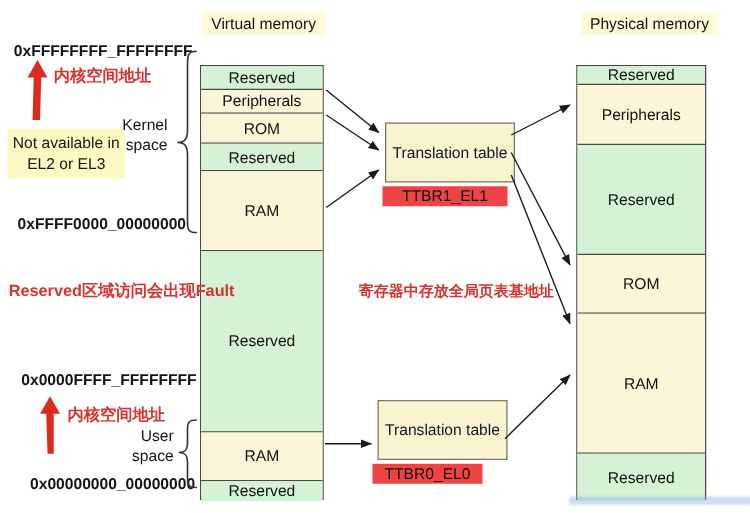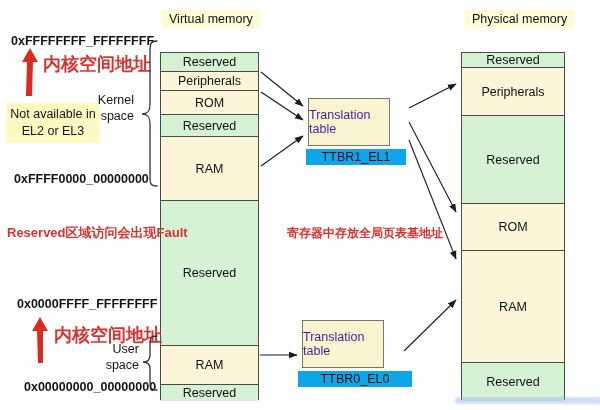--- a/index.html
+++ b/index.html
@@ -10,28 +10,28 @@
        padding:2px 7px;white-space:nowrap;}
 
   .col{position:absolute;width:99px;border:1px solid #4a4a4a;box-sizing:border-box;background:#fff;margin-top:10px;}
   .blk{box-sizing:border-box;border-bottom:1px solid #4a4a4a;display:flex;
        align-items:center;justify-content:center;font-size:12.5px;color:#111;}
   .blk:last-child{border-bottom:none;}
   .green{background:#d5f2d5;}
   .yellow{background:#fcf5d8;}
 
   .addr{position:absolute;color:#141414;font-size:12.5px;font-weight:bold;white-space:nowrap;}
-  .rednote{position:absolute;color:#d23430;font-size:18px;font-weight:bold;white-space:nowrap;}
+  .rednote{position:absolute;color:#d23430;font-size:13px;font-weight:bold;white-space:nowrap;}
   .blknote{position:absolute;color:#161616;font-size:12.5px;line-height:15px;}
   .hl{background:#fef9c3;}
 
-  .ttbox{position:absolute;width:82px;height:48px;background:#faf3d0;
+  .ttbox{position:absolute;width:104px;height:48px;background:#faf3d0;
          border:1.5px solid #77776e;box-sizing:border-box;display:flex;
-         align-items:center;justify-content:center;font-size:12.5px;color:#4c1d95;}
-  .ttcap{position:absolute;width:100px;text-align:center;background:#0ea5e9;
+         align-items:center;justify-content:center;font-size:12.5px;color:#0f172a;}
+  .ttcap{position:absolute;width:100px;text-align:center;background:#ef4444;
          font-size:12.5px;color:#111;padding:1px 0;}
 
   svg.overlay{position:absolute;left:0;top:0;width:600px;height:410px;pointer-events:none;}
 
   .watermark{position:absolute;left:428px;top:364px;font-size:25px;font-weight:bold;
              color:rgba(125,125,125,0.55);letter-spacing:2px;white-space:nowrap;z-index:9;
              text-shadow:1px 1px 0 rgba(255,255,255,0.5);}
   .wm-url{position:absolute;left:455px;top:397px;width:148px;height:7px;z-index:9;
           background:rgba(140,170,225,0.4);border-radius:3px;filter:blur(1px);}
 </style>
@@ -60,21 +60,21 @@
     <div class="blk green" style="height:88px">Reserved</div>
     <div class="blk yellow" style="height:47px">ROM</div>
     <div class="blk yellow" style="height:112px">RAM</div>
     <div class="blk green" style="height:38px">Reserved</div>
   </div>
 
   <div class="ttbox" style="left:308px;top:98px;">Translation table</div>
   <div class="ttcap" style="left:306px;top:149px;">TTBR1_EL1</div>
 
   <div class="ttbox" style="left:302px;top:320px;">Translation table</div>
-  <div class="ttcap" style="left:298px;top:371px;width:114px;">TTBR0_EL0</div>
+  <div class="ttcap" style="left:298px;top:371px;width:88px;">TTBR0_EL0</div>
 
   <div class="addr" style="left:11px;top:34px;">0xFFFFFFFF_FFFFFFFF</div>
   <div class="addr" style="left:14px;top:172px;">0xFFFF0000_00000000</div>
   <div class="addr" style="left:17px;top:297px;">0x0000FFFF_FFFFFFFF</div>
   <div class="addr" style="left:24px;top:380px;">0x00000000_00000000</div>
 
   <div class="rednote" style="left:43px;top:52px;">内核空间地址</div>
   <div class="rednote" style="left:54px;top:323px;">内核空间地址</div>
   <div class="rednote" style="left:7px;top:224px;font-size:13px;">Reserved区域访问会出现Fault</div>
   <div class="rednote" style="left:287px;top:225px;font-size:12px;">寄存器中存放全局页表基地址</div>

